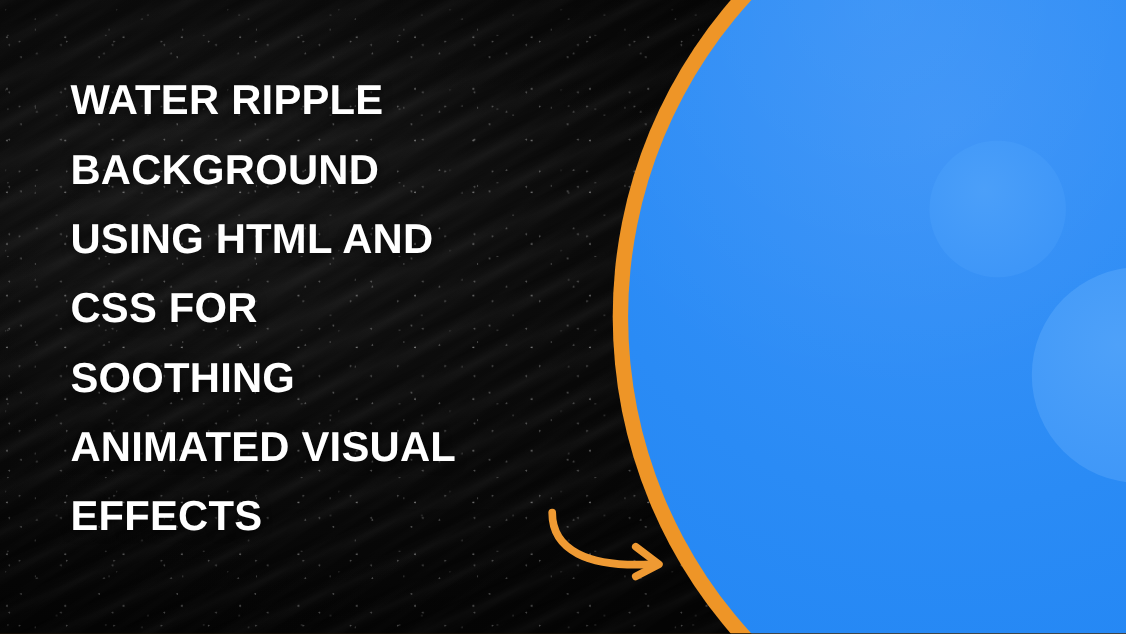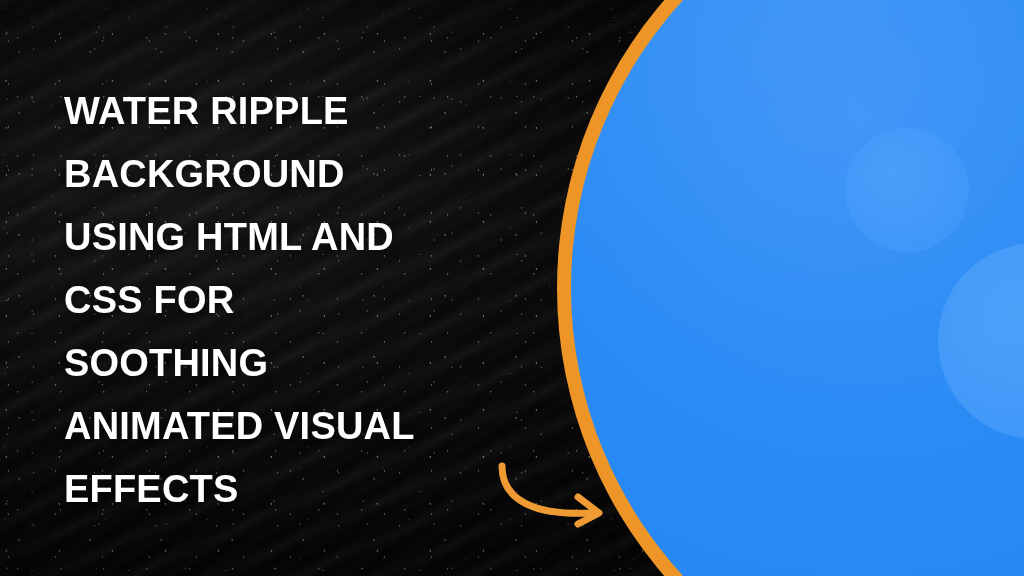--- a/index.html
+++ b/index.html
@@ -133,21 +133,21 @@
     left: 486px;
     top: 452px;
     width: 130px;
     height: 78px;
   }
 
   
   .headline {
     position: absolute;
     left: 64px;
-    top: 80px;
+    top: 61px;
     width: 470px;
     margin: 0;
     color: #ffffff;
     font-family: "Liberation Sans", sans-serif;
     font-weight: bold;
     font-size: 38px;
     line-height: 63px;
     letter-spacing: 0.2px;
     text-transform: uppercase;
     text-shadow: 0 2px 10px rgba(0,0,0,0.65);

